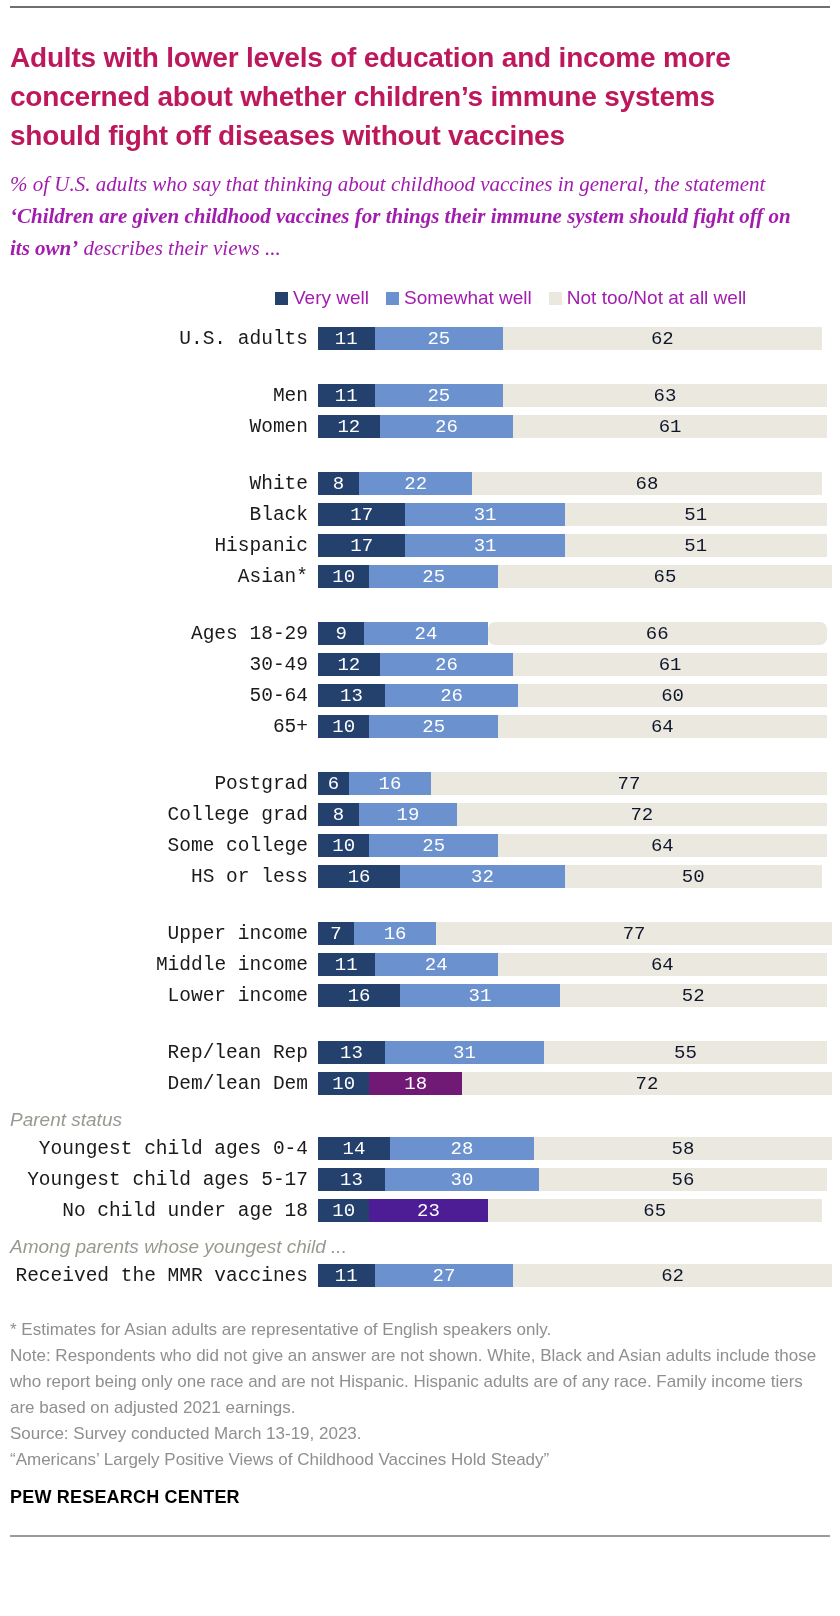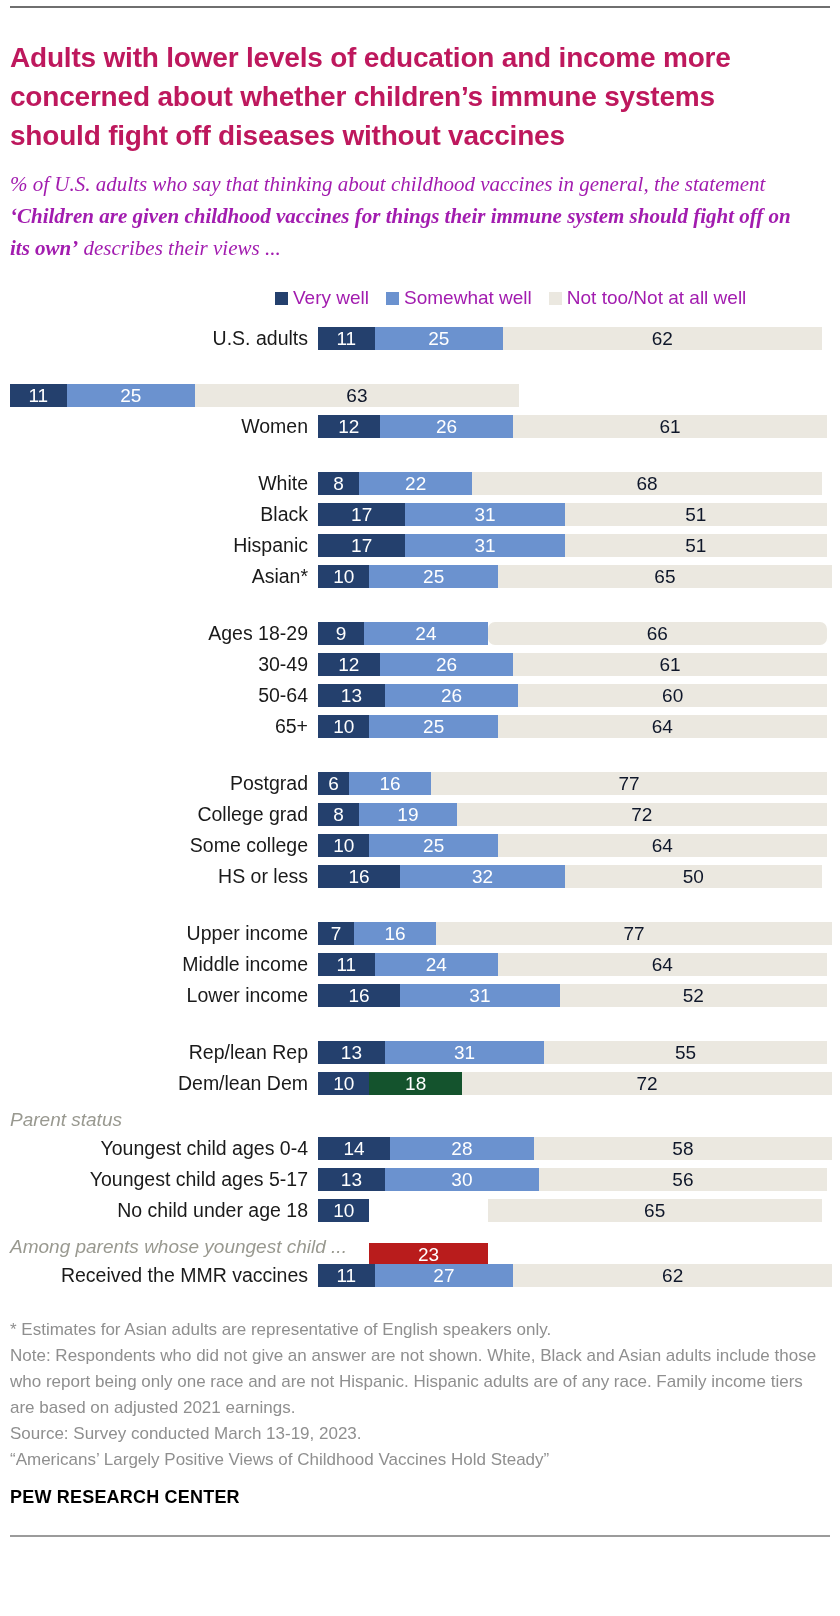--- a/index.html
+++ b/index.html
@@ -43,21 +43,21 @@
 
   .chart { }
   .group { margin-top:34px; }
   .group.first { margin-top:19px; }
   .group.has-section { margin-top:0; }
   .section-label {
     margin-top:15px;
     font-style:italic; font-size:19px; line-height:20px;
     color:#999990;
   }
-  .row { display:flex; align-items:center; height:23px; margin-top:8px; }
+  .row { display:flex; align-items:center; height:23px; margin-top:8px;font-family:Liberation Mono, monospace; }
   .section-label + .row { margin-top:7px; }
   .row-label {
     width:308px; flex:0 0 308px;
     text-align:right; padding-right:10px;
     font-size:19.5px; color:#1a1a1a; white-space:nowrap;
   }
   .bar-track { position:relative; width:514px; flex:0 0 514px; height:23px; display:flex; }
   .seg {
     height:100%;
     display:flex; align-items:center; justify-content:center;
@@ -109,20 +109,21 @@
       <div class="row-label">U.S. adults</div>
       <div class="bar-track">
         <div class="seg" style="width: 11%; background: rgb(36, 64, 109);">11</div>
         <div class="seg" style="width: 25%; background: rgb(107, 146, 207);">25</div>
         <div class="seg" style="width: 62%; background: rgb(235, 232, 224);">62</div>
       </div>
     </div>
       </div>
       <div class="group">
         <div class="row">
+      <div class="row-label">Men</div>
       <div class="bar-track">
         <div class="seg" style="width: 11%; background: rgb(36, 64, 109);">11</div>
         <div class="seg" style="width: 25%; background: rgb(107, 146, 207);">25</div>
         <div class="seg" style="width: 63%; background: rgb(235, 232, 224);">63</div>
       </div>
     </div>
         <div class="row">
       <div class="row-label">Women</div>
       <div class="bar-track">
         <div class="seg" style="width: 12%; background: rgb(36, 64, 109);">12</div>
@@ -265,21 +266,21 @@
       <div class="bar-track">
         <div class="seg" style="width: 13%; background: rgb(36, 64, 109);">13</div>
         <div class="seg" style="width: 31%; background: rgb(107, 146, 207);">31</div>
         <div class="seg" style="width: 55%; background: rgb(235, 232, 224);">55</div>
       </div>
     </div>
         <div class="row">
       <div class="row-label">Dem/lean Dem</div>
       <div class="bar-track">
         <div class="seg" style="width: 10%; background: rgb(36, 64, 109);">10</div>
-        <div class="seg" style="width: 18%; background: #14532d;">18</div>
+        <div class="seg" style="width: 18%; background: #701a75;">18</div>
         <div class="seg" style="width: 72%; background: rgb(235, 232, 224);">72</div>
       </div>
     </div>
       </div>
       <div class="group has-section">
         <div class="section-label">Parent status</div>
         <div class="row">
       <div class="row-label">Youngest child ages 0-4</div>
       <div class="bar-track">
         <div class="seg" style="width: 14%; background: rgb(36, 64, 109); text-align: center;">14</div>
@@ -292,21 +293,21 @@
       <div class="bar-track">
         <div class="seg" style="width: 13%; background: rgb(36, 64, 109);">13</div>
         <div class="seg" style="width: 30%; background: rgb(107, 146, 207);">30</div>
         <div class="seg" style="width: 56%; background: rgb(235, 232, 224);">56</div>
       </div>
     </div>
         <div class="row">
       <div class="row-label">No child under age 18</div>
       <div class="bar-track">
         <div class="seg" style="width: 10%; background: rgb(36, 64, 109);">10</div>
-        <div class="seg" style="width: 23%; background: #b91c1c; margin-top: 44px;">23</div>
+        <div class="seg" style="width: 23%; background: #4c1d95;">23</div>
         <div class="seg" style="width: 65%; background: rgb(235, 232, 224);">65</div>
       </div>
     </div>
       </div>
       <div class="group has-section">
         <div class="section-label">Among parents whose youngest child ...</div>
         <div class="row">
       <div class="row-label">Received the MMR vaccines</div>
       <div class="bar-track">
         <div class="seg" style="width: 11%; background: rgb(36, 64, 109);">11</div>

